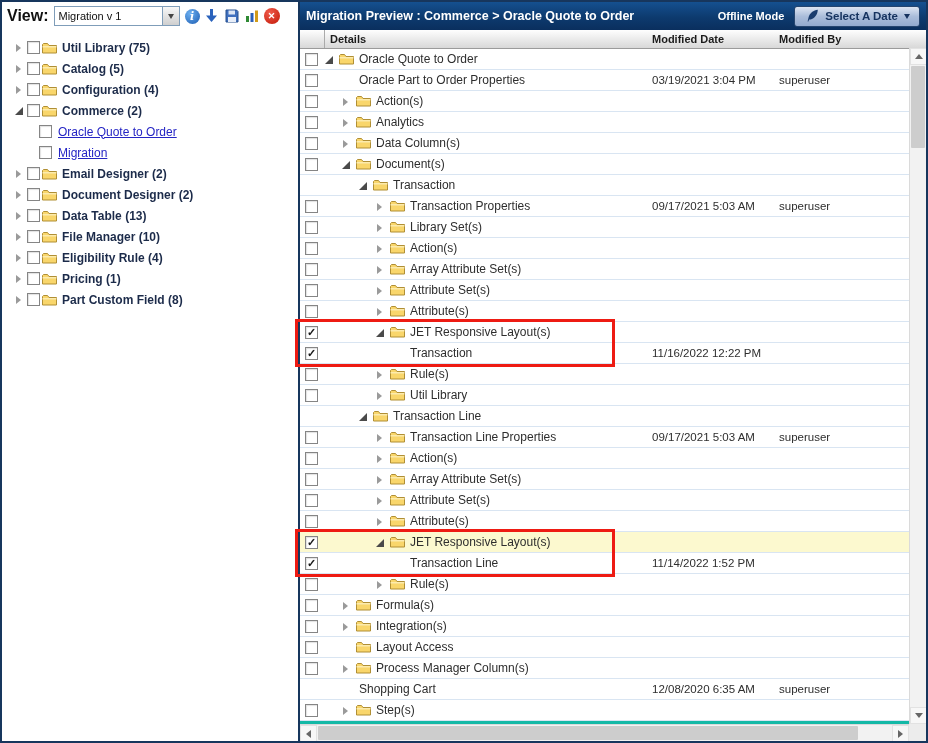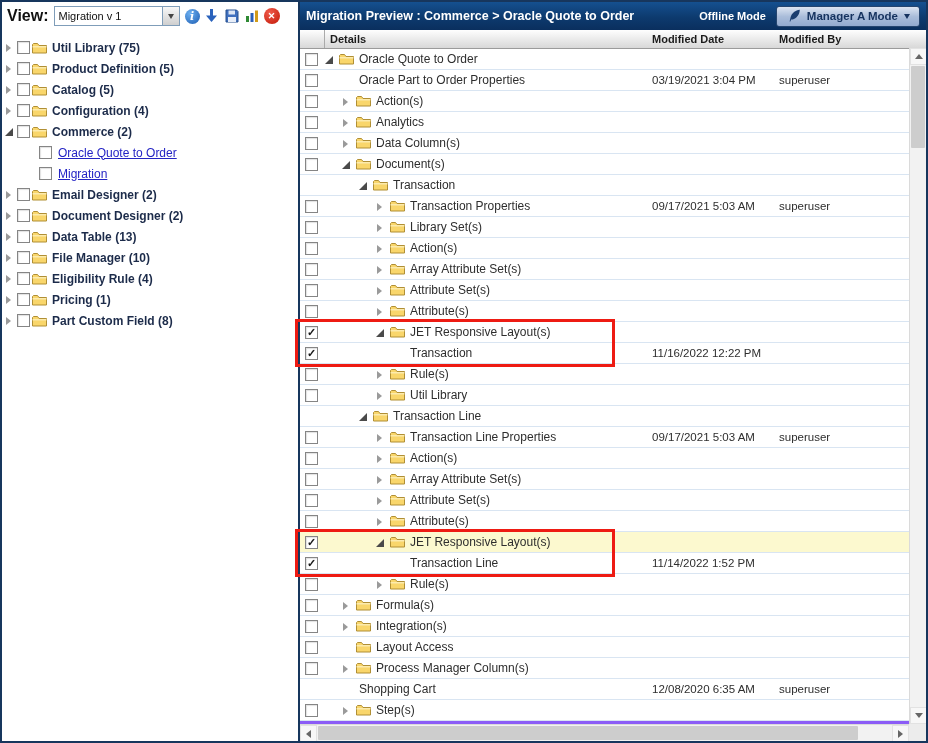--- a/index.html
+++ b/index.html
@@ -13,38 +13,38 @@
                justify-content:space-between;font-size:11px;color:#111;padding-left:4px;box-sizing:border-box;cursor:pointer;}
   .sel-btn{width:16px;height:18px;background:linear-gradient(180deg,#f7f7f7,#cfcfcf);border-left:1px solid #7f9db9;
            display:flex;align-items:center;justify-content:center;}
   .tb-icons{display:flex;gap:4px;align-items:center;}
   .tbi{width:16px;height:16px;display:inline-flex;align-items:center;justify-content:center;cursor:pointer;flex:none;}
   .tbi-info{background:radial-gradient(circle at 35% 30%,#6db0f0,#1c5cb2);border-radius:50%;color:#fff;
             font:italic bold 11px "DejaVu Serif",serif;width:15px;height:15px;}
   .tbi-close{background:radial-gradient(circle at 35% 30%,#ef5a4a,#c21807);border-radius:50%;color:#fff;
              font:bold 9px "Liberation Sans",sans-serif;width:16px;height:16px;}
   .tree{padding-top:7px;overflow:hidden;}
-  .tree-row{height:21px;display:flex;align-items:center;padding-left:2px;cursor:pointer;}
+  .tree-row{height:21px;display:flex;align-items:center;padding-left:12px;cursor:pointer;}
   .tree-child{padding-left:37px;}
   .tree-label{font-size:12px;font-weight:bold;color:#1c2b4a;margin-left:5px;white-space:nowrap;}
   .tree-link{font-size:12px;color:#2424c4;text-decoration:underline;margin-left:6px;white-space:nowrap;}
   
   .twisty{width:11px;height:11px;flex:none;position:relative;display:inline-block;margin-right:2px;}
   .twisty.collapsed::before{content:'';position:absolute;left:2px;top:2px;border-left:5px solid #9a9a9a;
                             border-top:4px solid transparent;border-bottom:4px solid transparent;}
   .twisty.expanded::before{content:'';position:absolute;left:1px;top:2px;border-bottom:8px solid #4a4a4a;
                            border-left:8px solid transparent;}
   .tw-spacer{width:13px;flex:none;display:inline-block;}
   
   .checkbox{width:13px;height:13px;flex:none;border:1px solid #858585;background:#fff;display:inline-flex;
             align-items:center;justify-content:center;font-size:11px;font-weight:bold;color:#1a1a1a;line-height:1;
             box-sizing:border-box;box-shadow:inset 1px 1px 1px rgba(0,0,0,.12);cursor:pointer;}
   .folder{flex:none;display:inline-flex;margin-left:2px;}
   
-  .main{flex:1;border-left:2px solid #17365d;display:flex;flex-direction:column;position:relative;min-width:0;background:#8b5cf6;}
+  .main{flex:1;border-left:2px solid #17365d;display:flex;flex-direction:column;position:relative;min-width:0;background:#14b8a6;}
   .main-header{height:28px;flex:none;background:linear-gradient(180deg,#155090,#0d3a6e 55%,#0a2f5e);
                display:flex;align-items:center;padding:0 6px;gap:10px;}
   .main-title{color:#fff;font-weight:bold;font-size:12.5px;flex:1;white-space:nowrap;overflow:hidden;}
   .offline{color:#fff;font-weight:bold;font-size:11px;white-space:nowrap;}
   .mode-btn{height:21px;padding:0 9px;border:1px solid #25456f;border-radius:3px;
             background:linear-gradient(180deg,#dde5f2,#aabdda 50%,#93aacf);color:#16335f;
             font:bold 11.5px "Liberation Sans",sans-serif;display:flex;align-items:center;gap:6px;cursor:pointer;}
   .grid-header{height:18px;flex:none;display:flex;align-items:center;background:linear-gradient(180deg,#fefefe,#d8d8d8);
                border-bottom:1px solid #9b9b9b;font-size:11px;font-weight:bold;color:#1c1c1c;}
   .gh-cb{width:24px;flex:none;height:100%;}
@@ -136,31 +136,20 @@
         </div>
         <div class="tree-row">
           <span class="twisty collapsed"></span>
           <span class="checkbox"></span>
           <span class="folder">
             <svg width="15" height="12" viewBox="0 0 15 12">
               <path d="M0.5 2.5 L0.5 11 L14.5 11 L14.5 3.5 L7 3.5 L5.5 1.5 L1.5 1.5 Z" fill="#f9d66b" stroke="#b08f35" stroke-width="1"></path>
               <path d="M0.5 4.8 L14.5 4.8" stroke="#fdf0bf" stroke-width="1.2" fill="none"></path>
             </svg>
           </span>
-          <span class="tree-label">Product Definition (5)</span>
-        </div>
-        <div class="tree-row">
-          <span class="twisty collapsed"></span>
-          <span class="checkbox"></span>
-          <span class="folder">
-            <svg width="15" height="12" viewBox="0 0 15 12">
-              <path d="M0.5 2.5 L0.5 11 L14.5 11 L14.5 3.5 L7 3.5 L5.5 1.5 L1.5 1.5 Z" fill="#f9d66b" stroke="#b08f35" stroke-width="1"></path>
-              <path d="M0.5 4.8 L14.5 4.8" stroke="#fdf0bf" stroke-width="1.2" fill="none"></path>
-            </svg>
-          </span>
           <span class="tree-label">Catalog (5)</span>
         </div>
         <div class="tree-row">
           <span class="twisty collapsed"></span>
           <span class="checkbox"></span>
           <span class="folder">
             <svg width="15" height="12" viewBox="0 0 15 12">
               <path d="M0.5 2.5 L0.5 11 L14.5 11 L14.5 3.5 L7 3.5 L5.5 1.5 L1.5 1.5 Z" fill="#f9d66b" stroke="#b08f35" stroke-width="1"></path>
               <path d="M0.5 4.8 L14.5 4.8" stroke="#fdf0bf" stroke-width="1.2" fill="none"></path>
             </svg>
@@ -269,21 +258,21 @@
   <div class="main">
     <div class="main-header">
       <span class="main-title">Migration Preview : Commerce &gt; Oracle Quote to Order</span>
       <span class="offline">Offline Mode</span>
       <button class="mode-btn">
         <span class="folder">
             <svg width="13" height="14" viewBox="0 0 13 14">
               <path d="M11.8 0.8 C7.5 1.2 3.8 4.2 2.6 8.2 L1.6 12.4 L2.4 12.6 L3.1 10.4 C3.4 10.5 4 10.5 4.6 10.4 C8.6 9.6 11.6 5.6 11.8 0.8 Z" fill="#1b3d6e"></path>
             </svg>
           </span>
-        <span>Manager A Mode</span>
+        <span>Select A Date</span>
         <span class="tri-down navy"></span>
       </button>
     </div>
 
     <div class="grid-header">
       <span class="gh-cb"></span>
       <span class="gh-details">Details</span>
       <span class="gh-date">Modified Date</span>
       <span class="gh-by">Modified By</span>
     </div>

